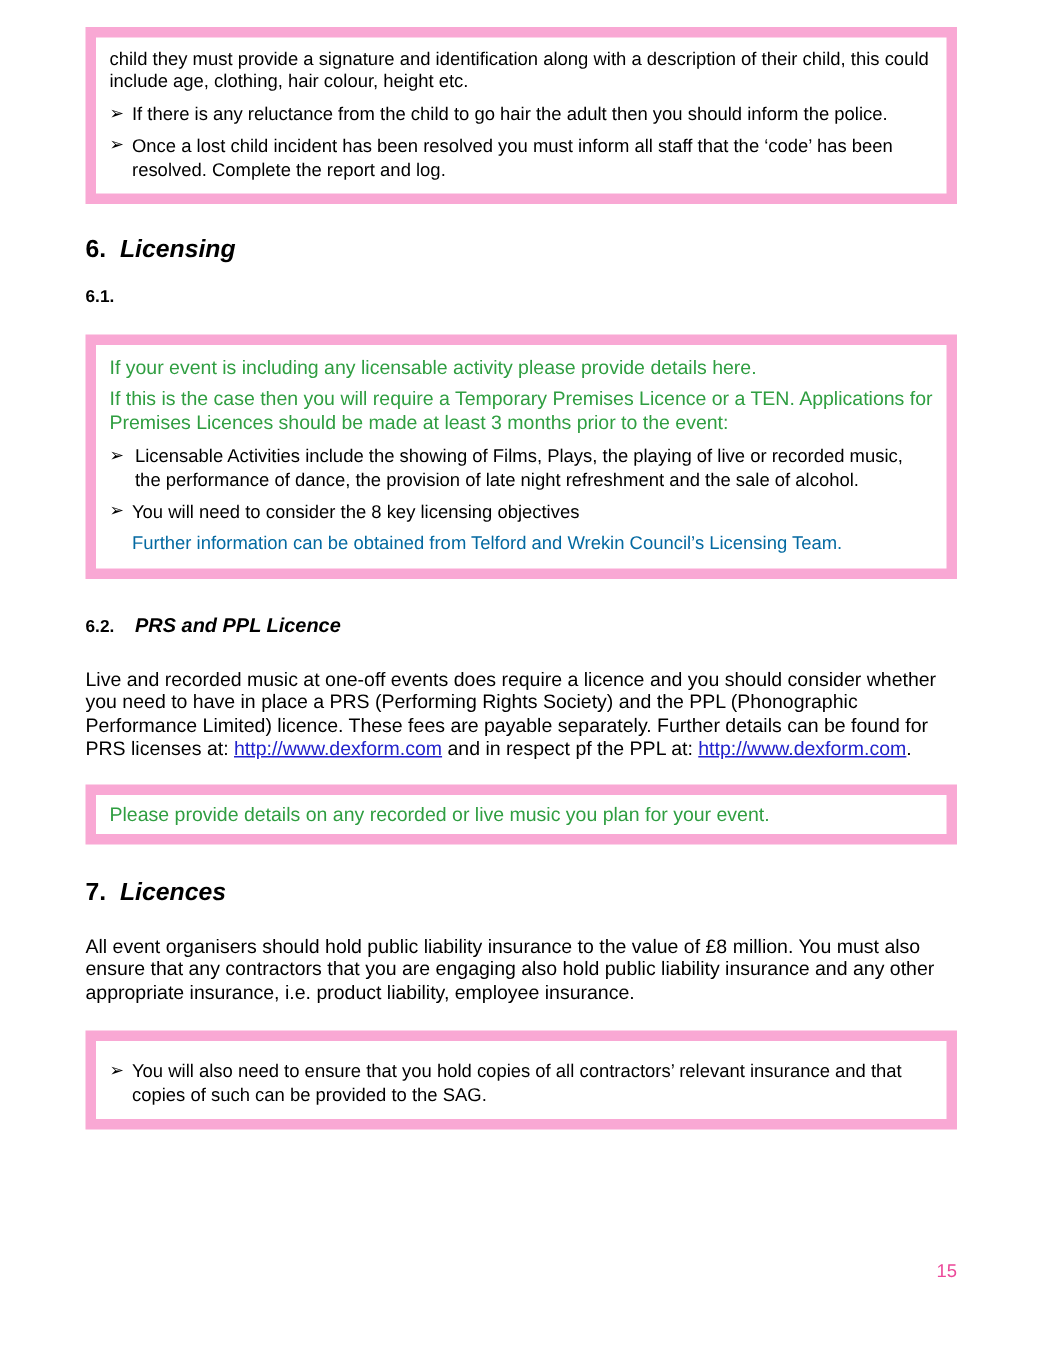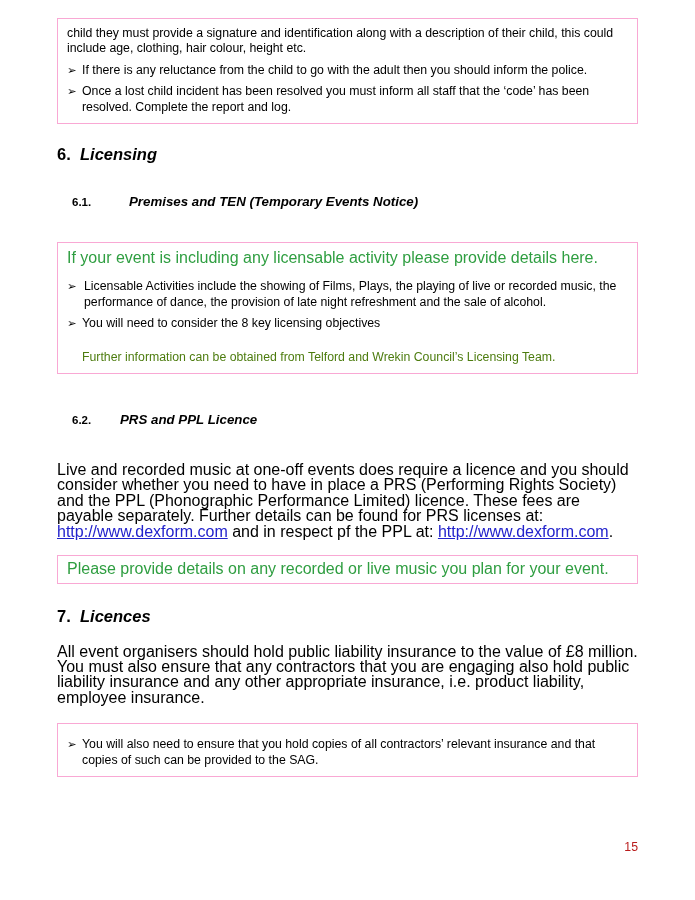--- a/index.html
+++ b/index.html
@@ -24,40 +24,40 @@
   }
   .content {
     position: absolute;
     left: 57px;
     top: 18px;
     width: 581px;
   }
 
   
   .box {
-    border: 1px solid #f9a8d4;
+    border: 7px solid #f9a8d4;
     box-sizing: border-box;
     width: 581px;
     padding: 7px 9px 8px 9px;
   }
   .box.tight { padding: 5px 25px 6px 9px; }
 
   
   p {
     margin: 0;
     font-size: 12.3px;
     line-height: 15.4px;
   }
   .para {
-    font-size: 16px;
+    font-size: 13px;
     line-height: 15.4px;
     margin: 0;
   }
   .green { color: #2f9e41; }
-  .grey  { color: #4d7c0f; margin-top: 12px; }
+  .grey  { color: #0369a1; }
   .black { color: #000000; }
   .gap-6  { height: 6px; }
   .gap-8  { height: 8px; }
   .gap-14 { height: 14px; }
   .gap-16 { height: 16px; }
   .gap-18 { height: 18px; }
   .gap-20 { height: 20px; }
   .gap-22 { height: 22px; }
 
   
@@ -93,24 +93,23 @@
     width: 23px;
     flex: 0 0 auto;
   }
   .h1 .txt { flex: 1 1 auto; font-style: italic; }
 
   .h2 {
     font-size: 13.3px;
     font-weight: bold;
     font-style: italic;
     line-height: 17px;
-    margin: 15px;
+    margin: 0;
     display: flex;
     align-items: baseline;
-    gap: 15px;
   }
   .h2 .num {
     width: 42px;
     flex: 0 0 auto;
     font-size: 11.5px;
     font-style: normal;
     font-weight: bold;
   }
   .h2.narrow .num { width: 33px; }
   .h2 .txt { flex: 1 1 auto; }
@@ -123,65 +122,65 @@
 
   
   .page-number {
     position: absolute;
     left: 0;
     top: 840px;
     width: 638px;
     text-align: right;
     font-size: 12.3px;
     line-height: 15px;
-    color: #b91c1c;
+    color: #ec4899;
   }
 </style>
 </head>
 <body>
 
 <div class="page">
   <div class="content">
 
     <div class="box">
       <div class="bullet">
         <span class="marker" style="width:0;"></span>
         <span class="btext black">child they must provide a signature and identification along with a description of their child, this could include age, clothing, hair colour, height etc.</span>
       </div>
       <div class="gap-6"></div>
       <div class="bullet">
         <span class="marker">➢</span>
-        <span class="btext black">If there is any reluctance from the child to go with the adult then you should inform the police.</span>
+        <span class="btext black">If there is any reluctance from the child to go hair the adult then you should inform the police.</span>
       </div>
       <div class="gap-6"></div>
       <div class="bullet">
         <span class="marker">➢</span>
         <span class="btext black">Once a lost child incident has been resolved you must inform all staff that the ‘code’ has been resolved. Complete the report and log.</span>
       </div>
     </div>
 
     <div class="gap-20"></div>
 
     <div class="h1">
       <span class="num">6.</span>
       <span class="txt">Licensing</span>
     </div>
 
     <div class="gap-14"></div>
 
     <div class="h2">
       <span class="num">6.1.</span>
-      <span class="txt">Premises and TEN (Temporary Events Notice)</span>
     </div>
 
     <div class="gap-16"></div>
 
     <div class="box">
       <p class="para green">If your event is including any licensable activity please provide details here.</p>
       <div class="gap-6"></div>
+      <p class="para green">If this is the case then you will require a Temporary Premises Licence or a TEN. Applications for Premises Licences should be made at least 3 months prior to the event:</p>
       <div class="gap-8"></div>
       <div class="bullet indent-sm">
         <span class="marker">➢</span>
         <span class="btext black">Licensable Activities include the showing of Films, Plays, the playing of live or recorded music, the performance of dance, the provision of late night refreshment and the sale of alcohol.</span>
       </div>
       <div class="gap-6"></div>
       <div class="bullet">
         <span class="marker">➢</span>
         <span class="btext black">You will need to consider the 8 key licensing objectives</span>
       </div>

